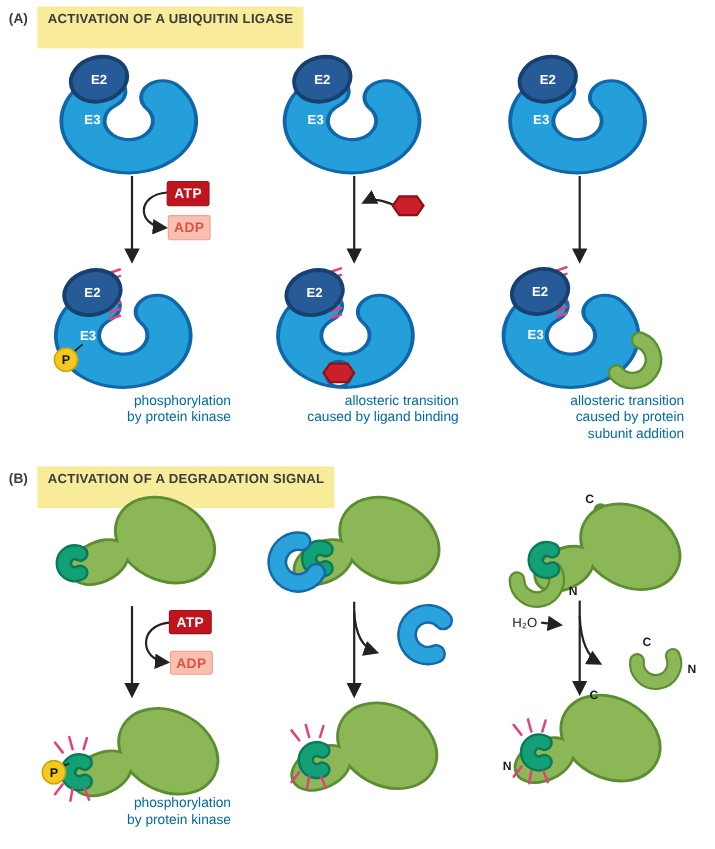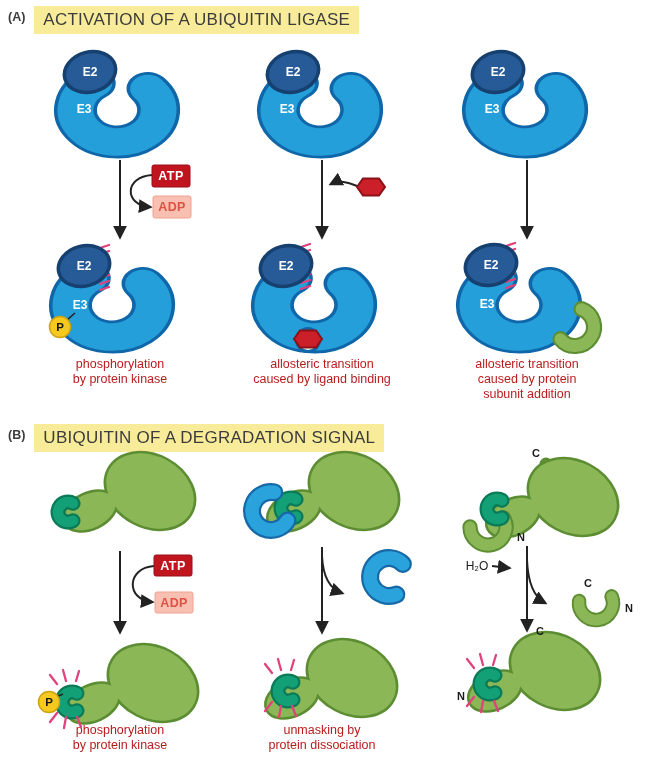--- a/index.html
+++ b/index.html
@@ -1,23 +1,23 @@
 <!DOCTYPE html>
 <html><head>
 <meta charset="utf-8">
 <style>
   html,body{margin:0;padding:0;background:#fff;}
   .page{position:relative;width:650px;height:772px;background:#ffffff;
         font-family:"Liberation Sans",sans-serif;overflow:hidden;}
   .hdr{position:absolute;display:flex;align-items:flex-start;gap:9px;}
   .idx{font-weight:bold;font-size:12.5px;color:#3c3c3c;padding-top:4px;}
-  .ttl{background:#f8ec9a;color:#3c3c3c;font-weight:normal;font-size:17px;
-       padding:4px 9px 4px 9px;letter-spacing:.25px;white-space:nowrap;}
-  .cap{position:absolute;text-align:center;font-size:12.5px;line-height:15px;
-       color:#b91c1c;white-space:pre-line;}
+  .ttl{background:#f8ec9a;color:#3c3c3c;font-weight:bold;font-size:12px;
+       padding:4px 9px 20px 9px;letter-spacing:.25px;white-space:nowrap;}
+  .cap{position:absolute;text-align:right;font-size:12.5px;line-height:15px;
+       color:#0369a1;white-space:pre-line;}
   svg.canvas{position:absolute;left:0;top:0;}
   .lw{fill:#ffffff;font:bold 12px "Liberation Sans",sans-serif;text-anchor:middle;}
   .latp{fill:#ffffff;font:bold 12.5px "Liberation Sans",sans-serif;text-anchor:middle;letter-spacing:.4px;}
   .ladp{fill:#dd5244;font:bold 12.5px "Liberation Sans",sans-serif;text-anchor:middle;letter-spacing:.4px;}
   .lp{fill:#151515;font:bold 11.5px "Liberation Sans",sans-serif;text-anchor:middle;}
   .lcn{fill:#1a1a1a;font:bold 11px "Liberation Sans",sans-serif;text-anchor:middle;}
   .lh2o{fill:#1a1a1a;font:12px "Liberation Sans",sans-serif;text-anchor:middle;}
   .ar{stroke:#222;stroke-width:2;fill:none;}
   .tick{stroke:#222;stroke-width:1.6;}
 </style>
@@ -25,34 +25,32 @@
 <body>
 
 <div class="page">
 
   <div class="hdr" style="left:8px;top:6px">
     <span class="idx">(A)</span>
     <span class="ttl">ACTIVATION OF A UBIQUITIN LIGASE</span>
   </div>
   <div class="hdr" style="left:8px;top:424px">
     <span class="idx">(B)</span>
-    <span class="ttl">UBIQUITIN OF A DEGRADATION SIGNAL</span>
+    <span class="ttl">ACTIVATION OF A DEGRADATION SIGNAL</span>
   </div>
 
   <div class="cap" style="left:30px;top:357px;width:180px">phosphorylation
 by protein kinase</div>
   <div class="cap" style="left:227px;top:357px;width:190px">allosteric transition
 caused by ligand binding</div>
   <div class="cap" style="left:432px;top:357px;width:190px">allosteric transition
 caused by protein
 subunit addition</div>
   <div class="cap" style="left:30px;top:723px;width:180px">phosphorylation
 by protein kinase</div>
-  <div class="cap" style="left:232px;top:723px;width:180px">unmasking by
-protein dissociation</div>
 
   <svg class="canvas" width="650" height="772" viewBox="0 0 650 772">
     <defs>
       <marker id="ah" markerWidth="7" markerHeight="7" viewBox="0 0 10 10" refX="8" refY="5" orient="auto">
         <path d="M0 0 L10 5 L0 10 Z" fill="#222"></path>
       </marker>
       <g id="e3">
         <path d="M -17.4 -26.8 A 32 32 0 1 0 23.8 -21.4" fill="none" stroke="#0f67a9" stroke-width="33" stroke-linecap="round"></path>
         <path d="M -17.4 -26.8 A 32 32 0 1 0 23.8 -21.4" fill="none" stroke="#259fd9" stroke-width="27.5" stroke-linecap="round"></path>
       </g>

